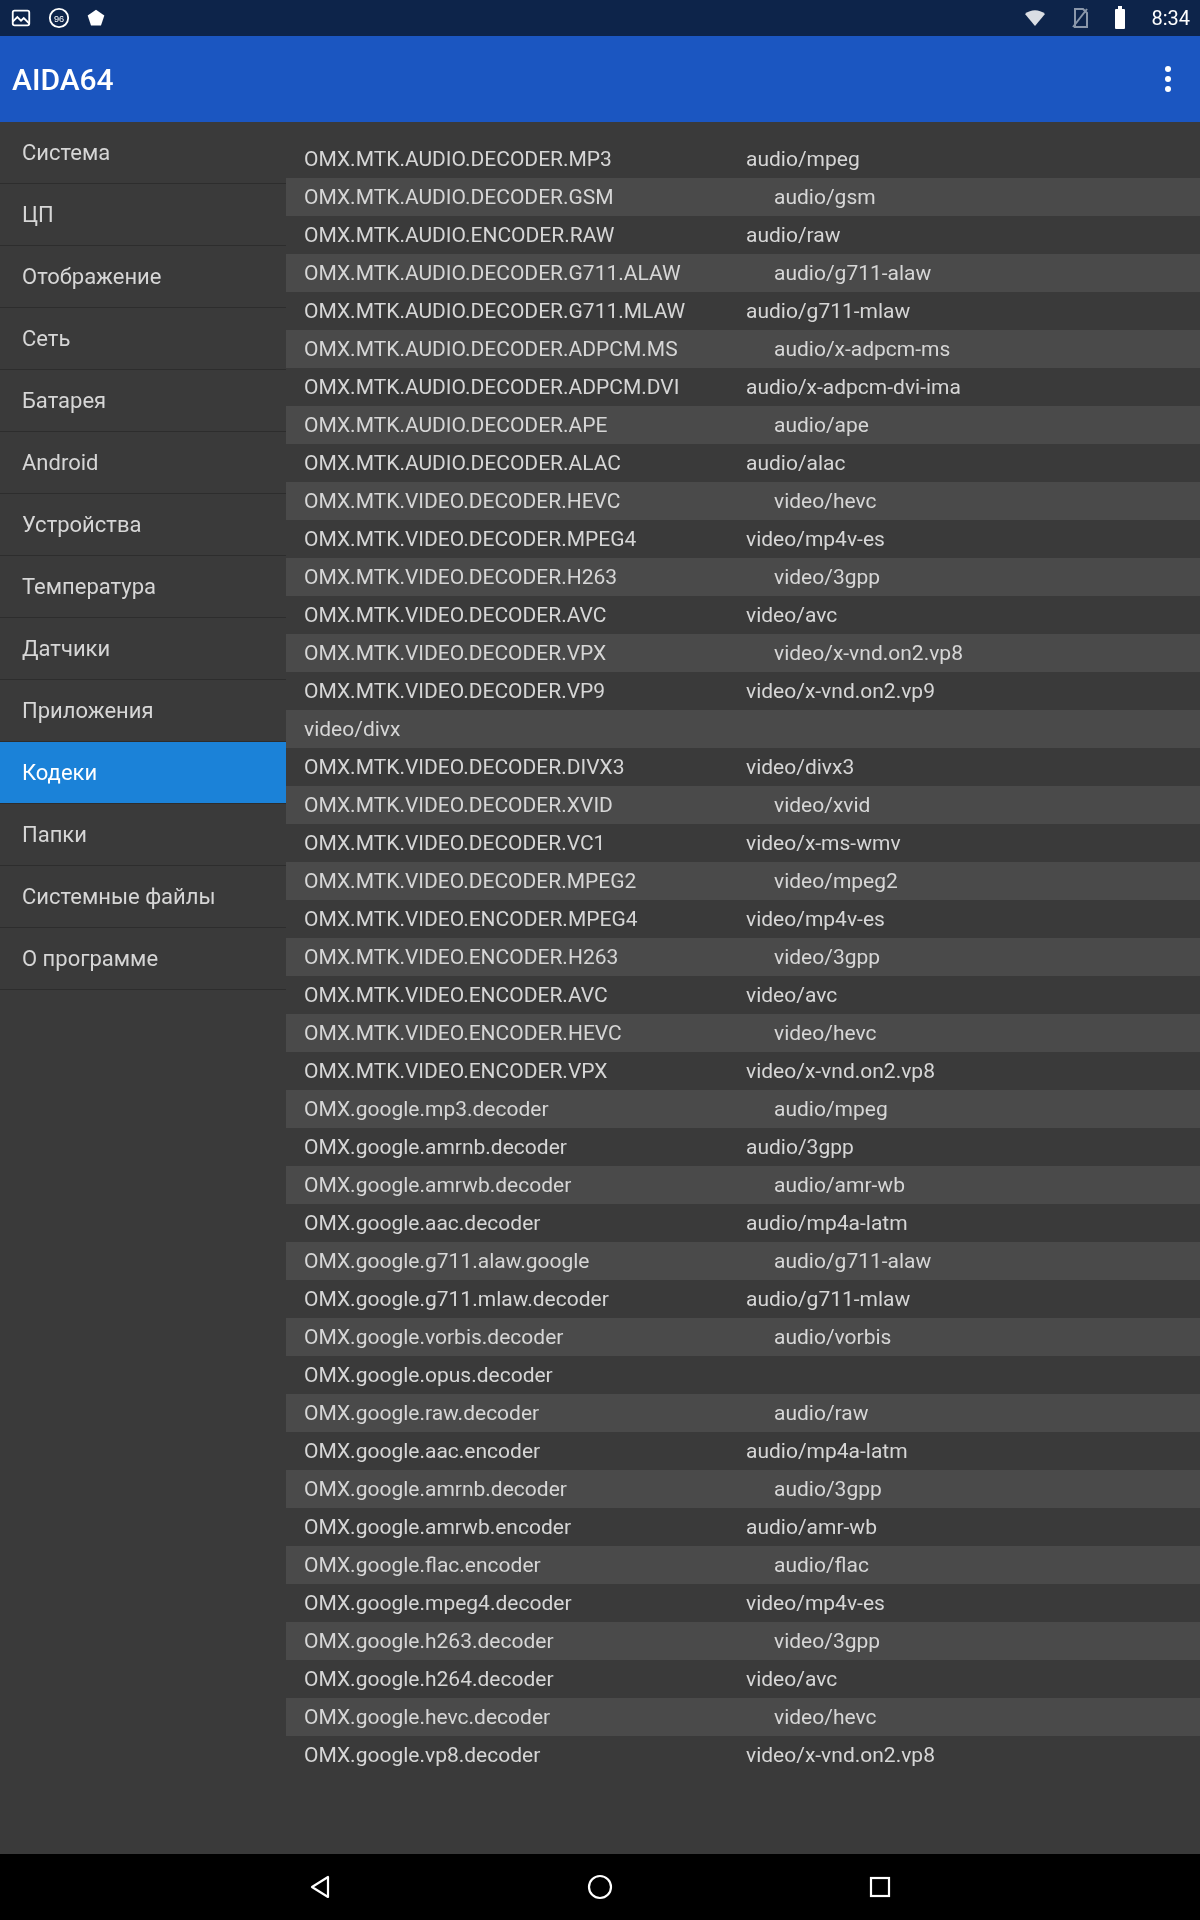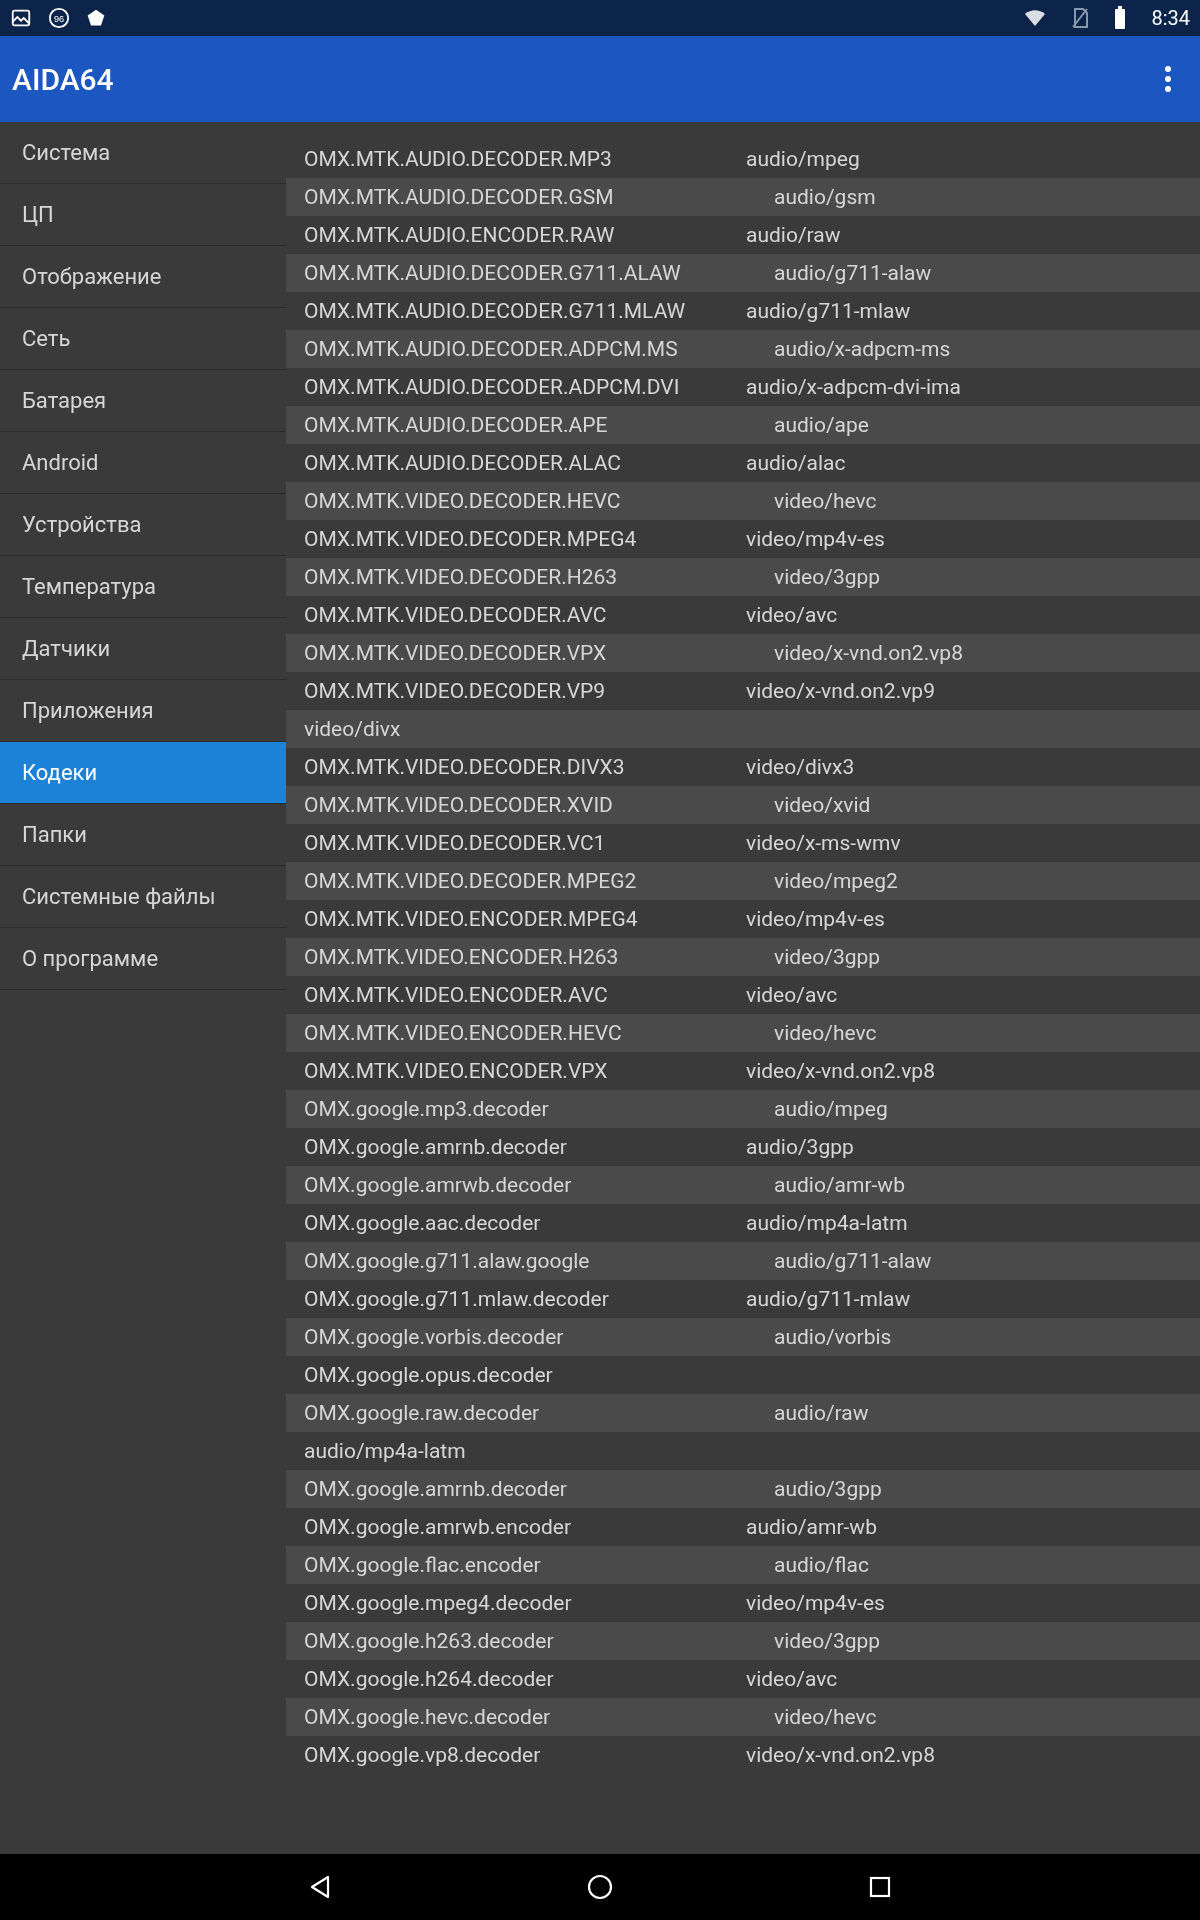--- a/index.html
+++ b/index.html
@@ -266,20 +266,21 @@
           </div>
           <div class="row">
             <div class="cell-name">OMX.google.opus.decoder</div>
             <div class="cell-type"></div>
           </div>
           <div class="row alt">
             <div class="cell-name">OMX.google.raw.decoder</div>
             <div class="cell-type">audio/raw</div>
           </div>
           <div class="row">
+            <div class="cell-name">OMX.google.aac.encoder</div>
             <div class="cell-type">audio/mp4a-latm</div>
           </div>
           <div class="row alt">
             <div class="cell-name">OMX.google.amrnb.decoder</div>
             <div class="cell-type">audio/3gpp</div>
           </div>
           <div class="row">
             <div class="cell-name">OMX.google.amrwb.encoder</div>
             <div class="cell-type">audio/amr-wb</div>
           </div>

